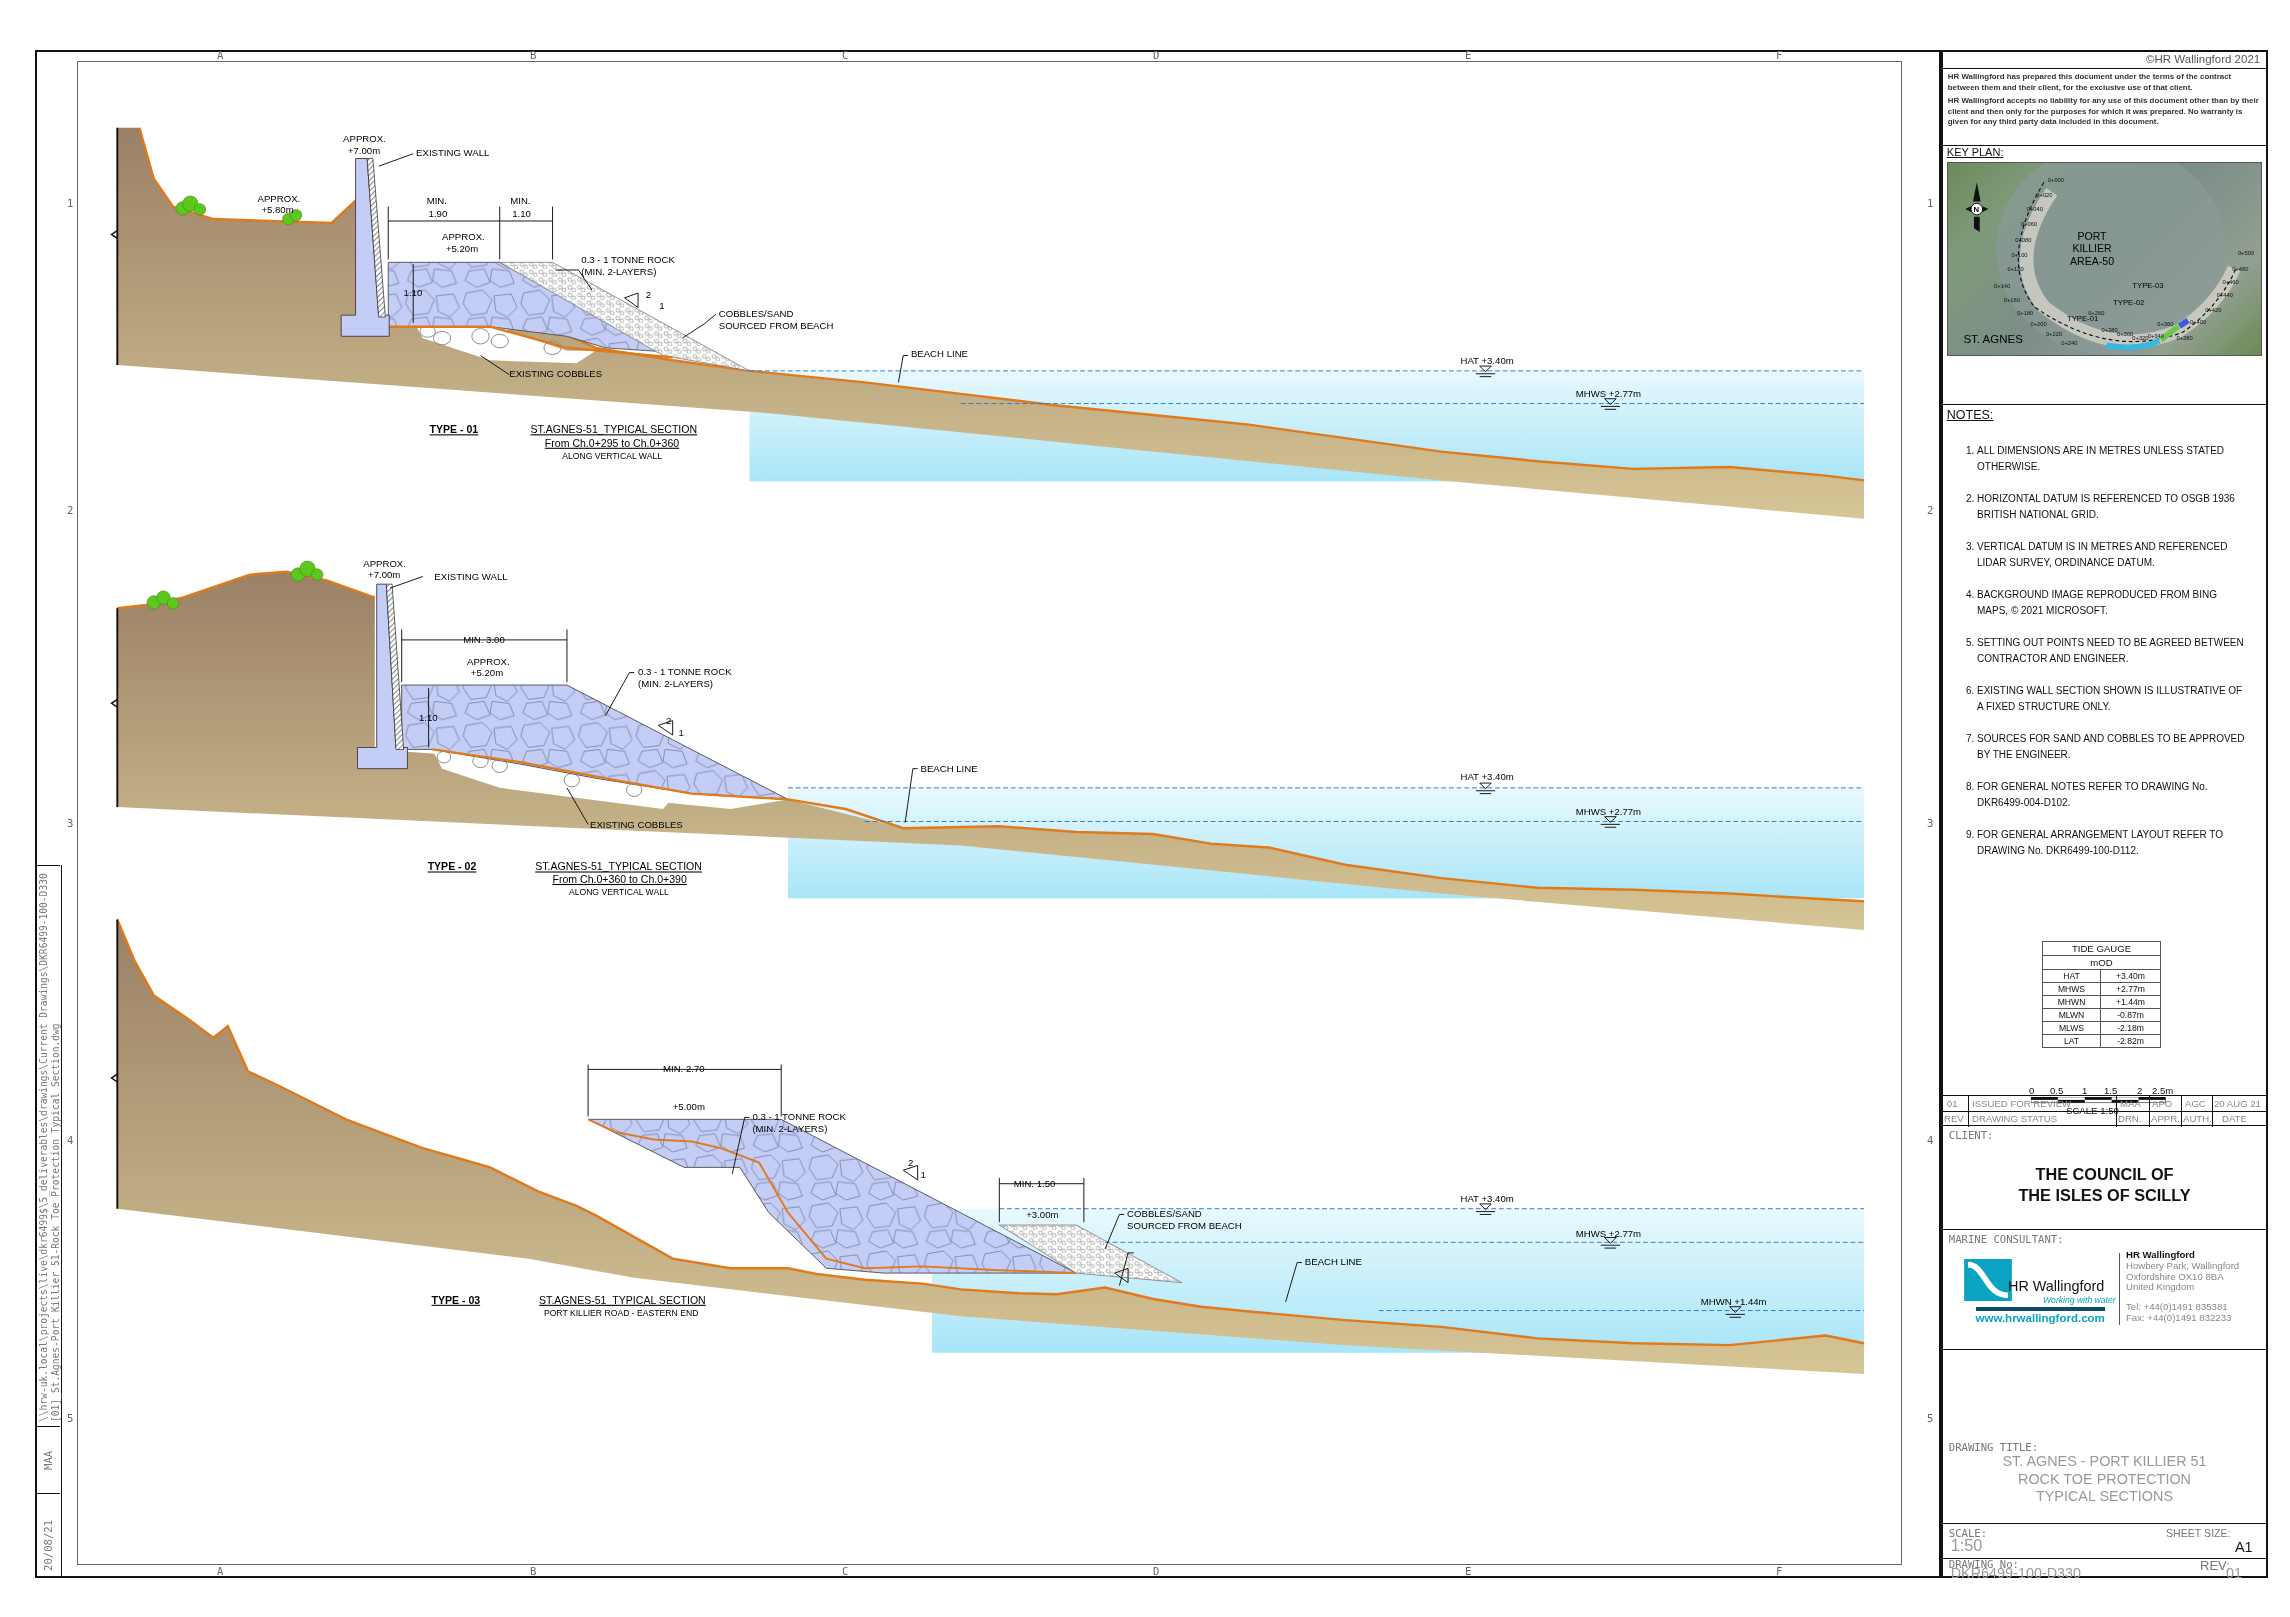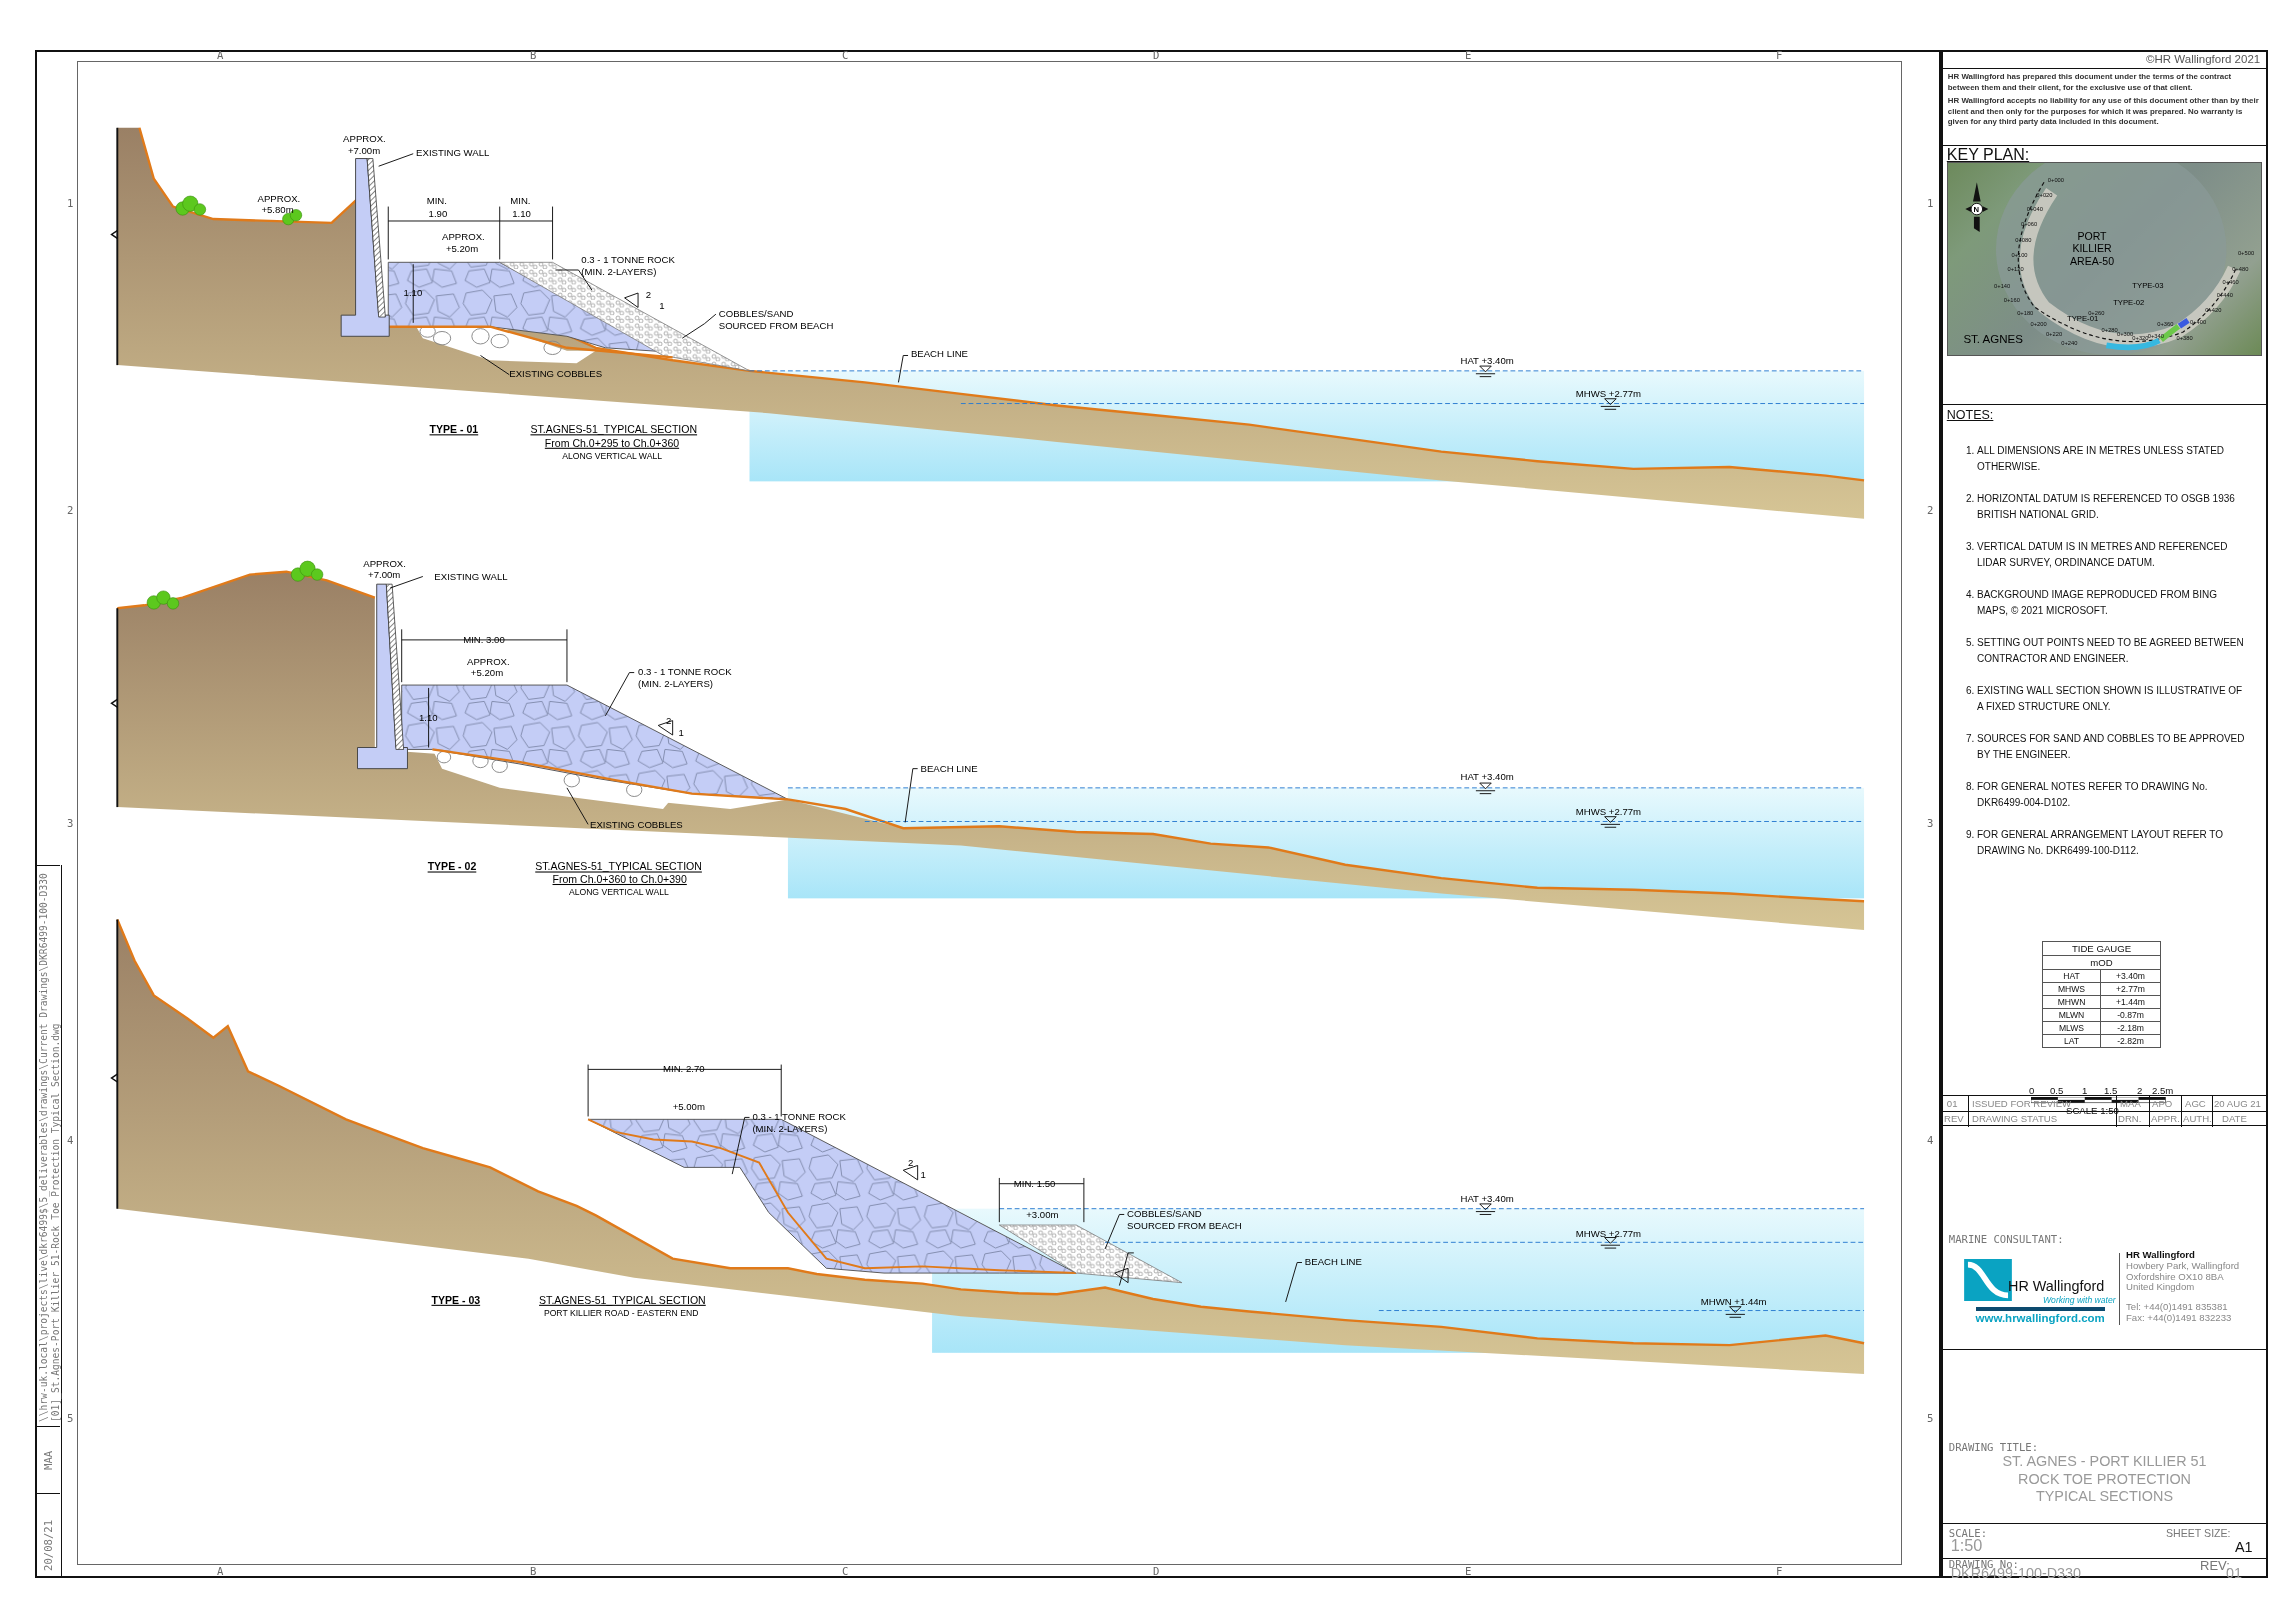--- a/index.html
+++ b/index.html
@@ -314,21 +314,21 @@
   <div class="tb-sec" style="top:0;height:17.3px;">
     <span class="cad" style="position:absolute;right:5.8px;top:1px;font-size:11.5px;color:#555">©HR Wallingford 2021</span>
   </div>
 
   <div class="tb-sec" style="top:17.3px;height:77px;padding:2.9px 4.8px;font-size:7.9px;font-weight:bold;line-height:10.6px;color:#333">
     <div>HR Wallingford has prepared this document under the terms of the contract between them and their client, for the exclusive use of that client.</div>
     <div style="margin-top:2.9px">HR Wallingford accepts no liability for any use of this document other than by their client and then only for the purposes for which it was prepared.  No warranty is given for any third party data included in this document.</div>
   </div>
 
   <div class="tb-sec" style="top:94px;height:259px;">
-    <div style="position:absolute;left:3.8px;top:0;font-size:16px;text-decoration:underline">KEY PLAN:</div>
+    <div style="position:absolute;left:3.8px;top:0;font-size:11px;text-decoration:underline">KEY PLAN:</div>
     <div style="position:absolute;left:3.8px;top:16.3px;width:313px;height:192px;background:linear-gradient(135deg,#6d8a5c 0%,#7e9a7a 20%,#7d8d88 50%,#92a090 80%,#6c8a56 100%);border:1px solid #555;overflow:hidden">
       <svg width="313" height="192" viewBox="0 0 326 200">
         <ellipse cx="170" cy="90" rx="120" ry="110" fill="#8a9a98" opacity="0.7"></ellipse>
         <path d="M108 30 Q60 100 100 150 Q170 205 240 175 Q280 150 298 110" fill="none" stroke="#d9d6cc" stroke-width="14" opacity="0.75"></path>
         <path d="M100 20 Q52 100 90 150 Q170 205 245 176 Q282 150 300 110" fill="none" stroke="#111" stroke-width="1.2" stroke-dasharray="4,3"></path>
         <path d="M165 190 Q200 196 220 185" fill="none" stroke="#36b8e0" stroke-width="6"></path>
         <path d="M222 184 Q232 176 240 170" fill="none" stroke="#6cc84a" stroke-width="6"></path>
         <path d="M241 170 L250 164" fill="none" stroke="#3a5ae0" stroke-width="6"></path>
         <g>
           <path d="M30 20 L34 40 L26 40Z" fill="#111"></path>
@@ -458,20 +458,25 @@
     <div style="position:absolute;top:17.3px;left:208px">APPR.</div>
     <div style="position:absolute;top:17.3px;left:240px">AUTH.</div>
     <div style="position:absolute;top:17.3px;left:279px">DATE</div>
     <div style="position:absolute;top:0;left:25px;height:31px;border-left:1.4px solid #111"></div>
     <div style="position:absolute;top:0;left:173px;height:31px;border-left:1.4px solid #111"></div>
     <div style="position:absolute;top:0;left:206px;height:31px;border-left:1.4px solid #111"></div>
     <div style="position:absolute;top:0;left:238px;height:31px;border-left:1.4px solid #111"></div>
     <div style="position:absolute;top:0;left:269px;height:31px;border-left:1.4px solid #111"></div>
   </div>
 
+  <div class="tb-sec" style="top:1074px;height:104px;">
+    <span class="small-label">CLIENT:</span>
+    <div class="bold-center" style="top:37px">THE COUNCIL OF</div>
+    <div class="bold-center" style="top:58px">THE ISLES OF SCILLY</div>
+  </div>
 
   <div class="tb-sec" style="top:1178px;height:120px;">
     <span class="small-label">MARINE CONSULTANT:</span>
     <div style="position:absolute;left:21px;top:29px;width:154px;height:67px">
       <svg width="48" height="42" style="position:absolute;left:0;top:0" viewBox="0 0 50 44">
         <rect x="0" y="0" width="50" height="44" fill="#0aa3c2"></rect>
         <path d="M4 6 C22 6 22 38 46 38" fill="none" stroke="#fff" stroke-width="6"></path>
       </svg>
       <div style="position:absolute;left:44px;top:19px;font-size:14.4px">HR Wallingford</div>
       <div style="position:absolute;left:79px;top:36px;font-size:8.6px;color:#0aa3c2;font-style:italic">Working with water</div>

